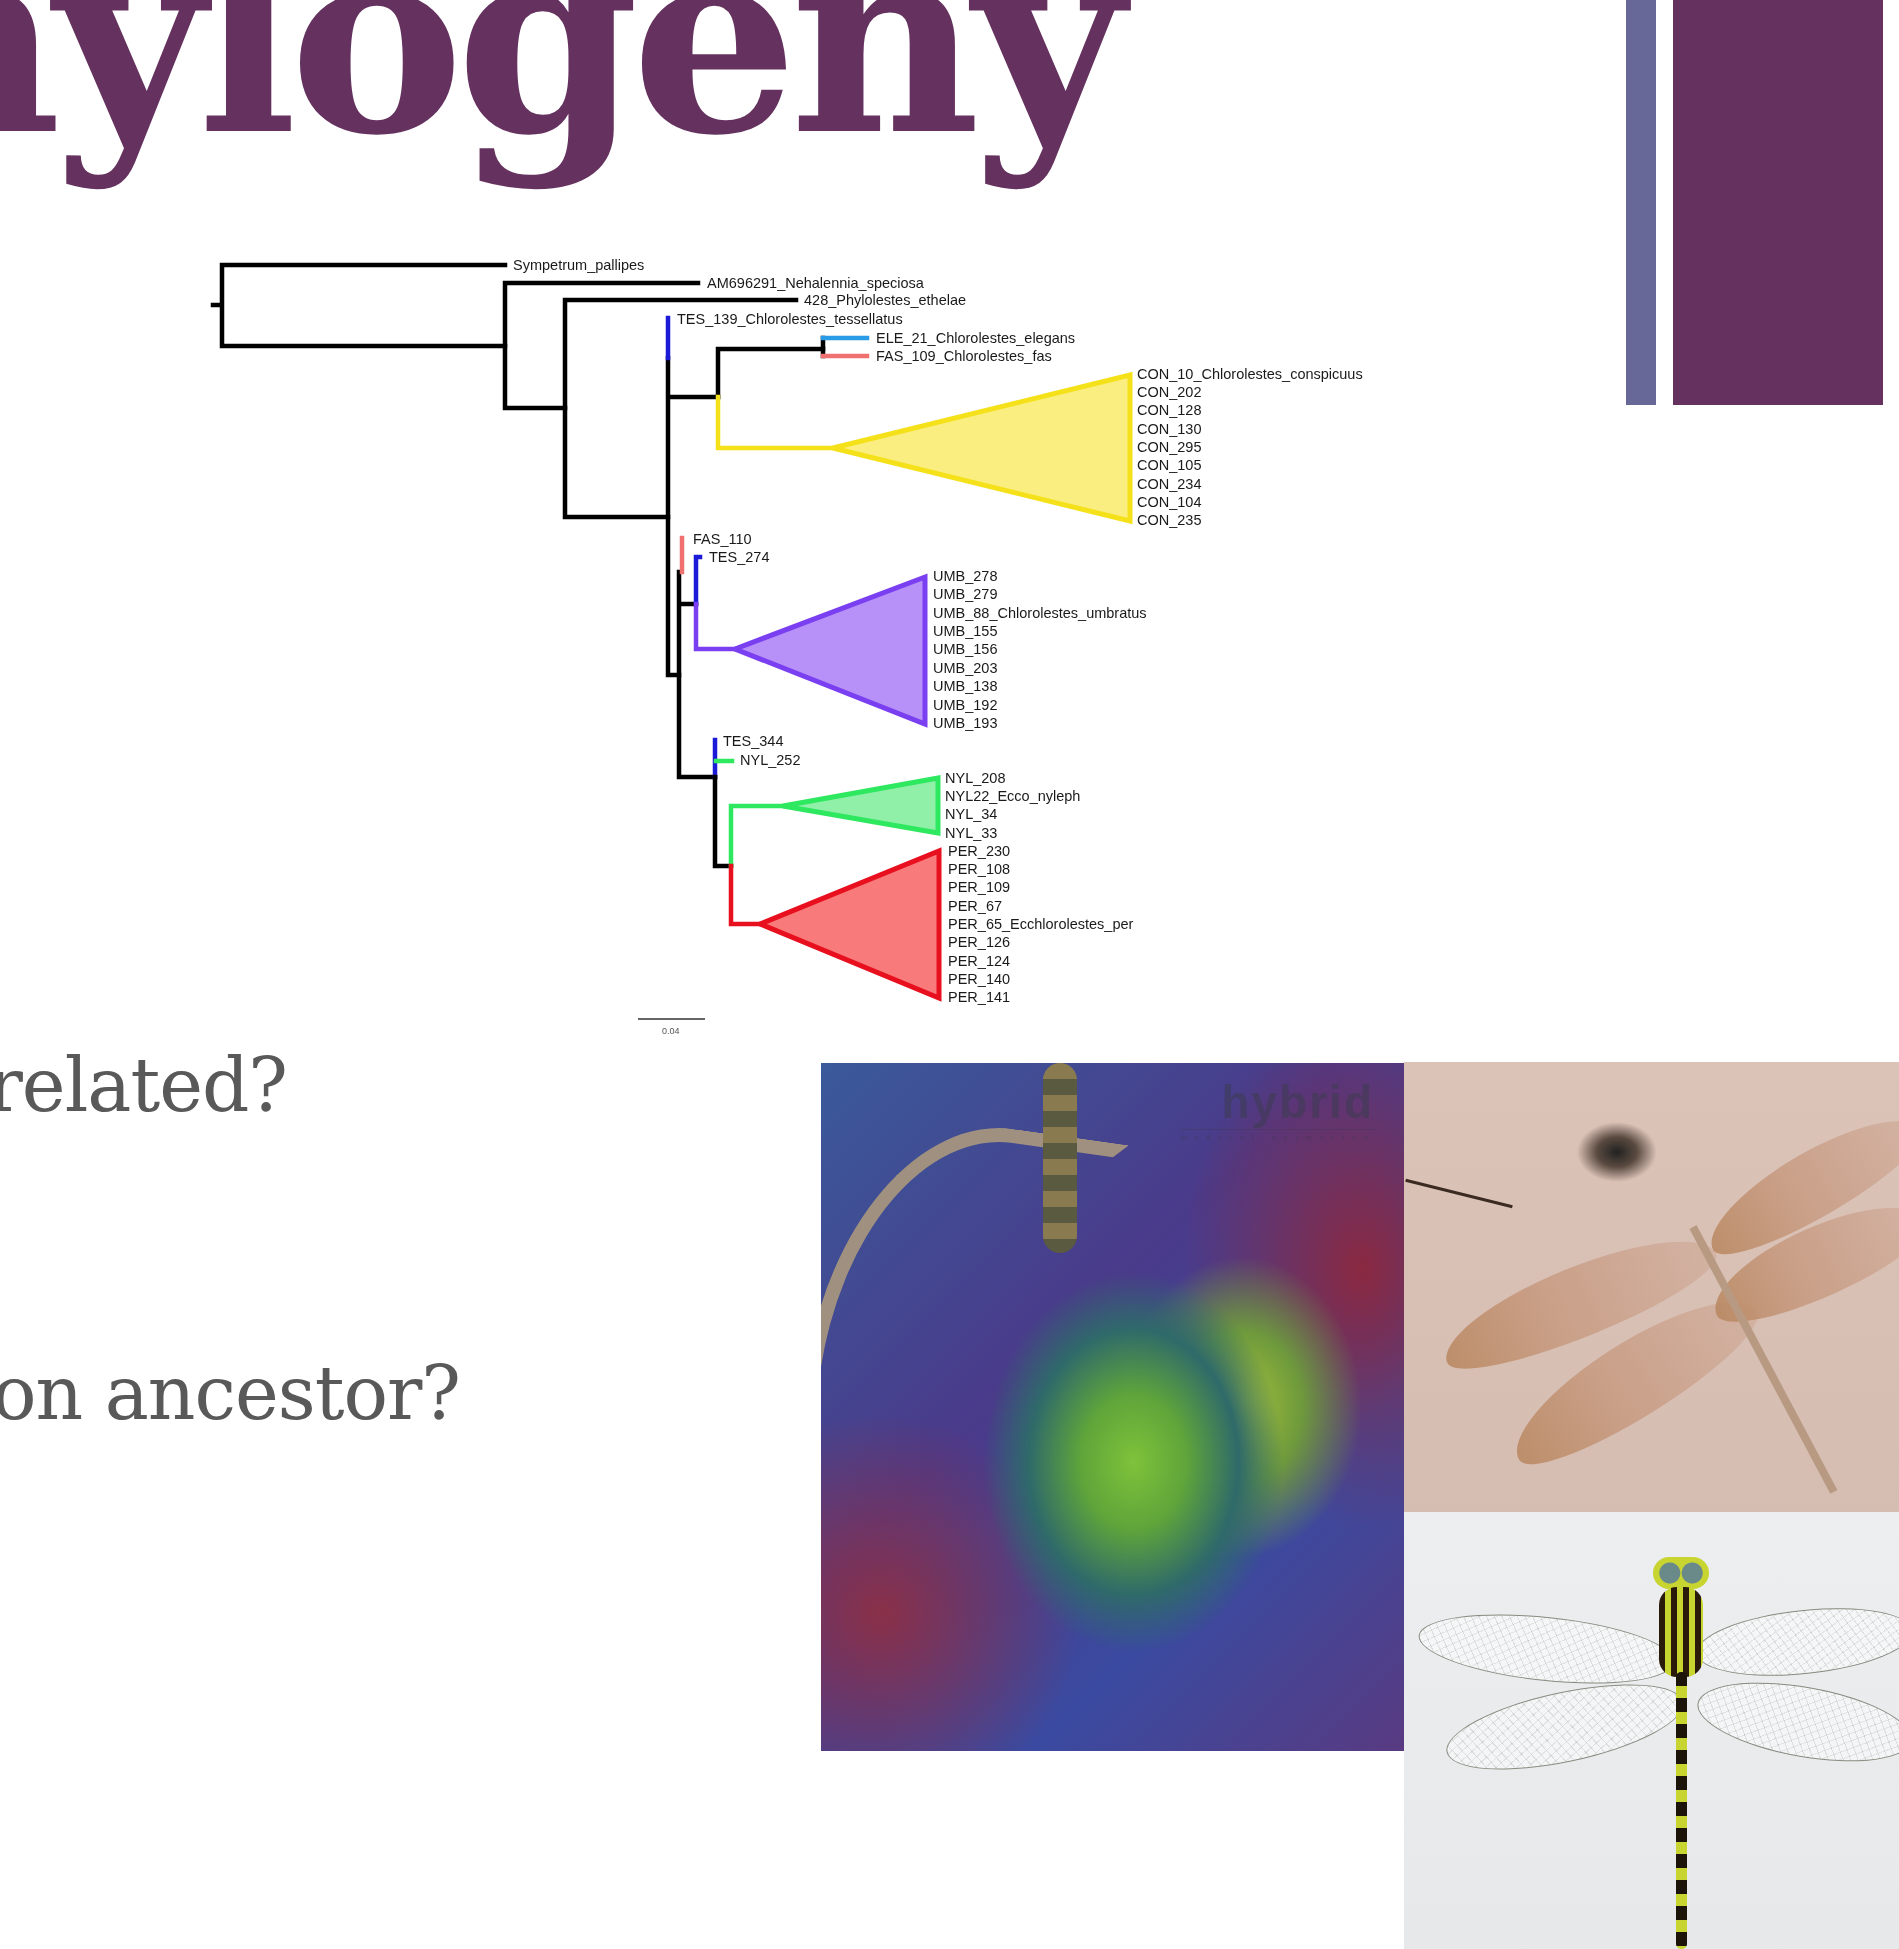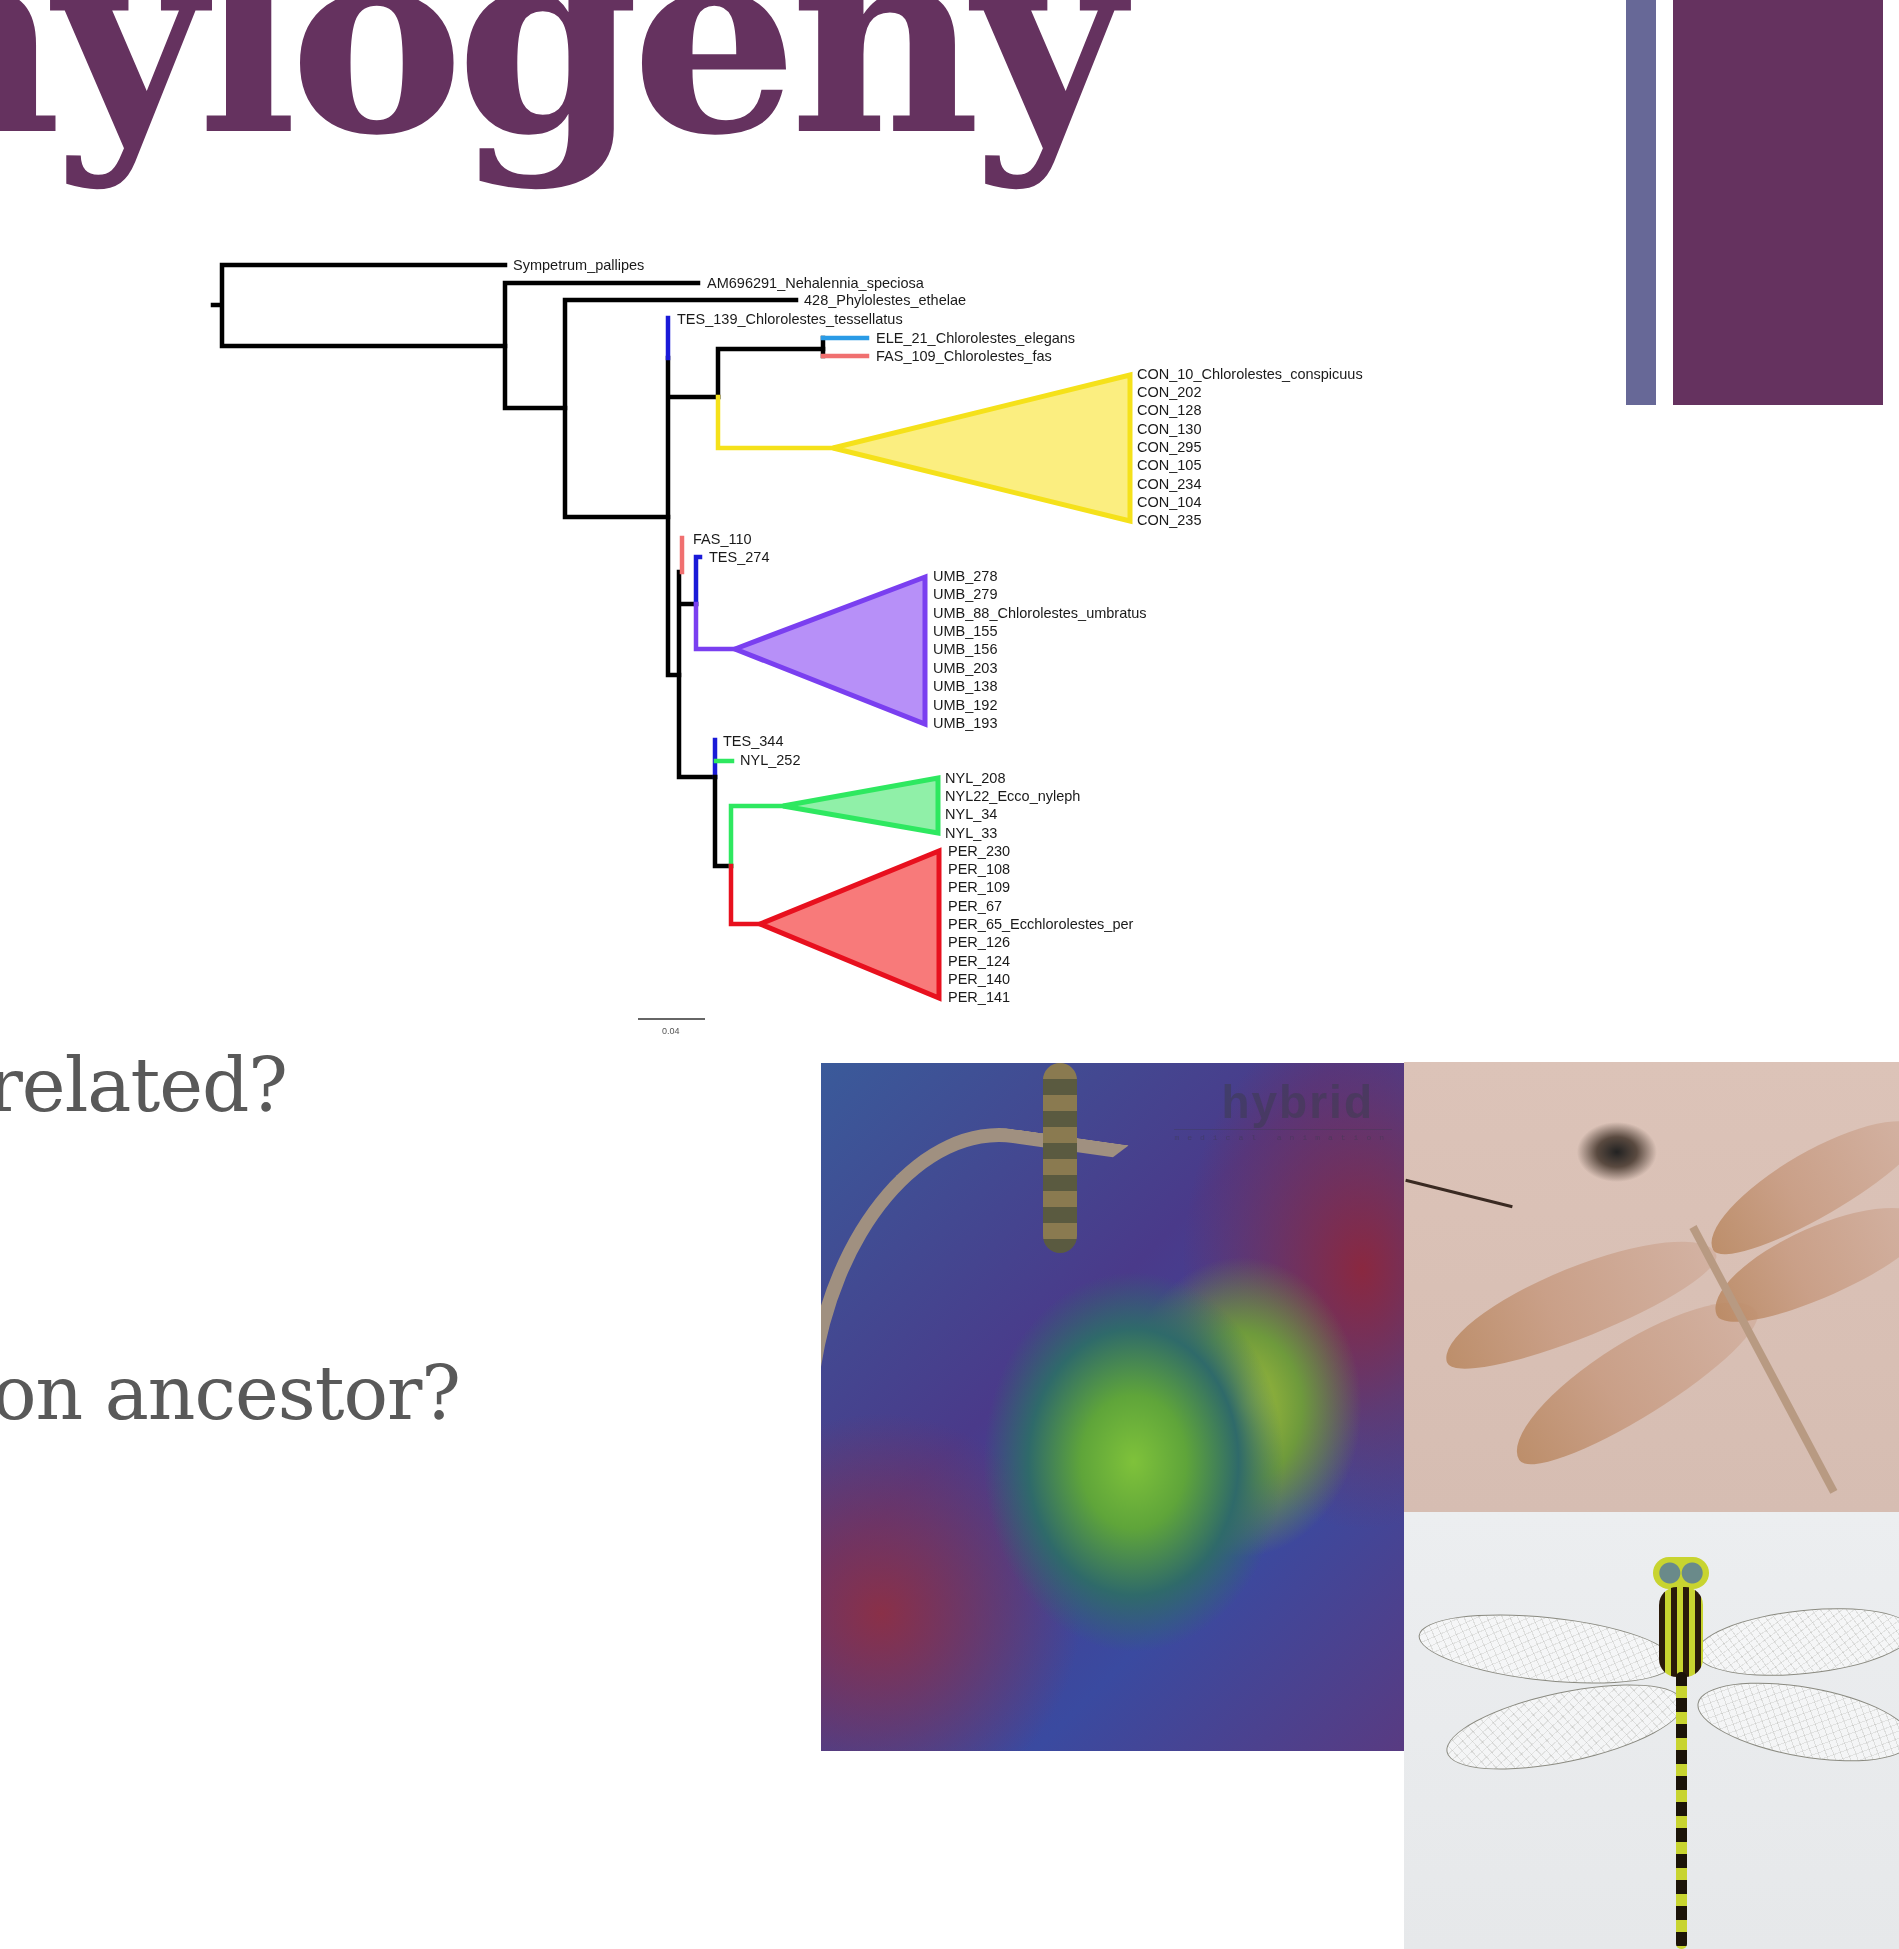--- a/index.html
+++ b/index.html
@@ -16,21 +16,21 @@
     background:
       radial-gradient(ellipse 150px 190px at 52% 58%, #7fc23a 0%, #5fa53a 35%, #2f6a6a 70%, rgba(40,60,120,0) 100%),
       radial-gradient(ellipse 120px 150px at 70% 50%, #a8c23a 0%, #6e9a3c 50%, rgba(60,60,140,0) 100%),
       radial-gradient(ellipse 180px 260px at 90% 30%, #8a2840 0%, rgba(120,40,80,0) 100%),
       radial-gradient(ellipse 200px 200px at 10% 80%, #8a3048 0%, rgba(100,40,90,0) 100%),
       linear-gradient(135deg, #3a5a9a 0%, #4a3a8a 40%, #3a4aa0 70%, #5a3a80 100%);
     margin-left: 17px;
   }
   .bacteria-strand { position:absolute; border:14px solid #9a8a78; border-color:#a09080 transparent transparent #a09080; border-radius:60% 0 0 0; }
   .watermark { position:absolute; right:48px; top:12px; font-family:"Liberation Sans", sans-serif; font-size:46px; font-weight:bold; color:rgba(60,60,80,0.55); letter-spacing:2px; }
-  .watermark-sub { position:absolute; right:30px; top:66px; font-family:Liberation Mono, monospace; font-size:8px; color:rgba(60,60,80,0.5); letter-spacing:8px; border-top:1px solid rgba(60,60,80,0.35); padding-top:3px;text-align:center; }
+  .watermark-sub { position:absolute; right:46px; top:66px; font-family:Liberation Serif, serif; font-size:8px; color:rgba(60,60,80,0.5); letter-spacing:8px; border-top:1px solid rgba(60,60,80,0.35); padding-top:3px;text-align:center; }
   .photo-fossil { left:1404px; top:1062px; width:495px; height:450px;
     background:
       radial-gradient(ellipse 40px 30px at 43% 20%, #222 0%, #5a4a40 50%, rgba(200,170,160,0) 100%),
       linear-gradient(180deg, #dcc3b8 0%, #d6bdb2 100%);
   }
   .wing { position:absolute; background:linear-gradient(90deg, #b8865e 0%, #c79a80 40%, #d2b0a0 100%); border-radius:50% 50% 50% 50% / 60% 60% 40% 40%; opacity:0.85; }
   .fossil-body { position:absolute; width:8px; background:#b89a82; transform-origin:top center; }
   .photo-dragonfly { left:1404px; top:1512px; width:495px; height:437px; background:linear-gradient(180deg, #eceef0 0%, #e6e8ea 100%); }
   .dwing { position:absolute; border:1px solid #8a8a80; background:repeating-linear-gradient(60deg, rgba(120,120,110,0.18) 0 1px, transparent 1px 7px), repeating-linear-gradient(-30deg, rgba(120,120,110,0.15) 0 1px, transparent 1px 7px), rgba(255,255,255,0.5); border-radius:50%; }
 </style>

